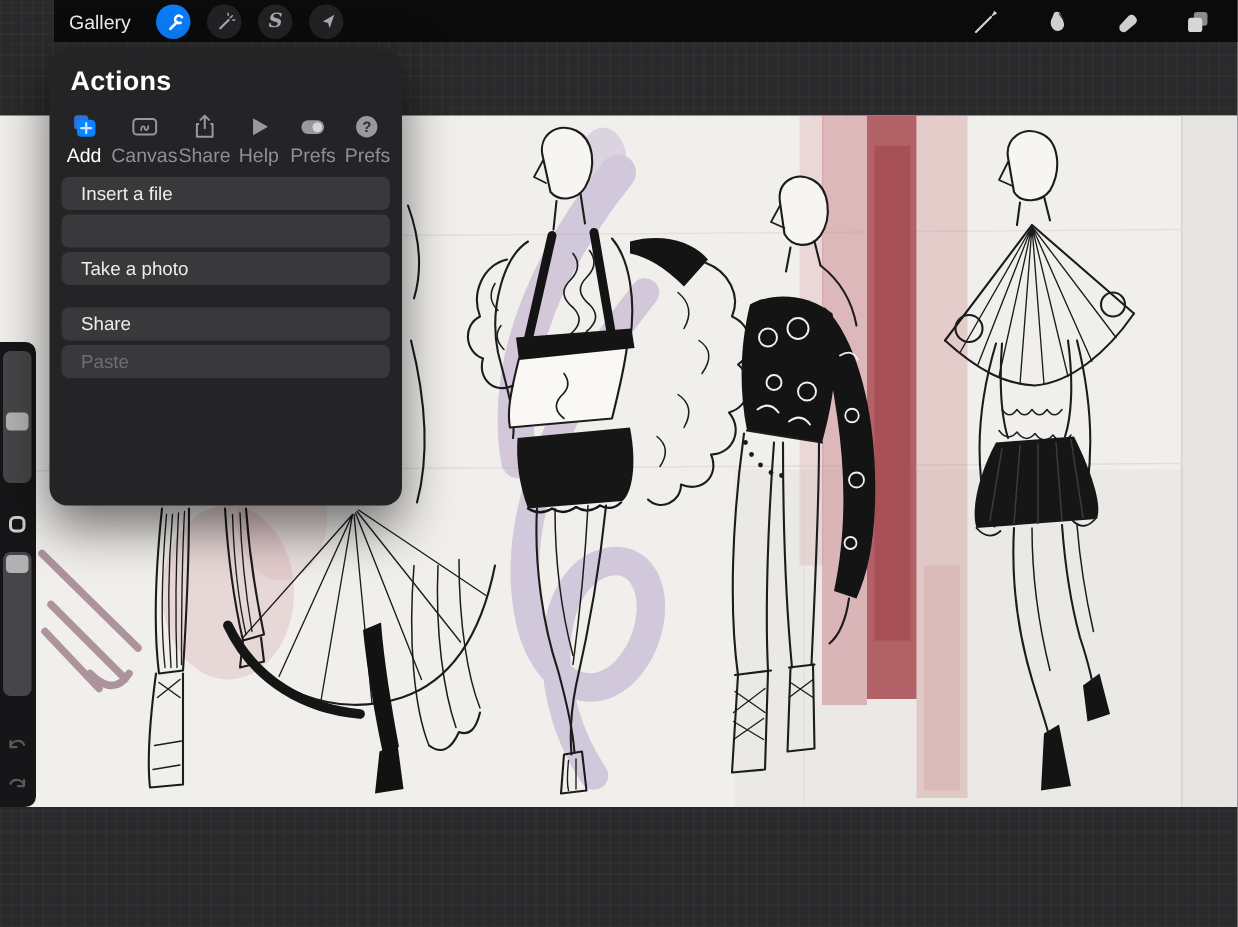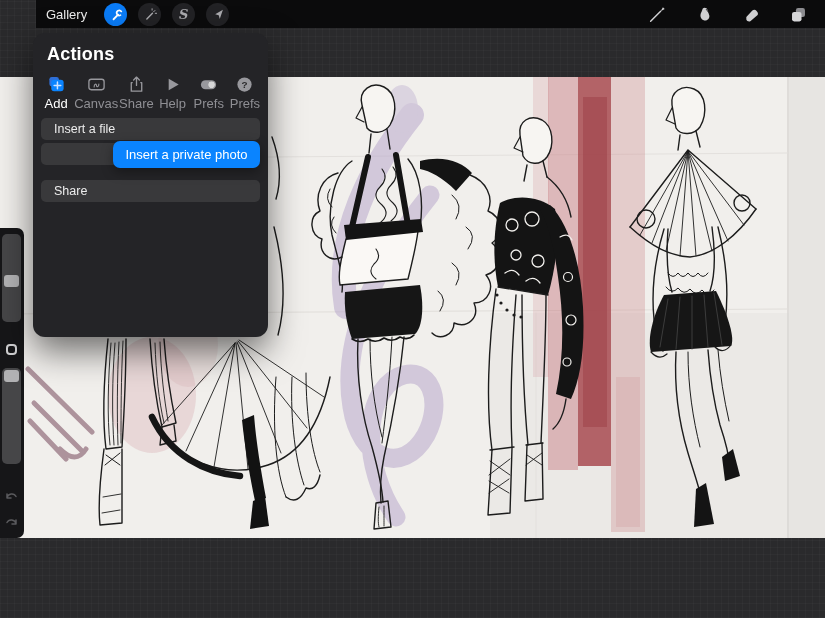--- a/index.html
+++ b/index.html
@@ -373,20 +373,21 @@
           <circle cx="10" cy="10" r="7.5" fill="#98989d"></circle>
           <text x="10" y="13.6" text-anchor="middle" font-size="10.5" font-family="Liberation Sans, sans-serif" font-weight="bold" fill="#2c2c2e">?</text>
         </svg>
         <span class="tab-label">Prefs</span>
       </div>
     </div>
 
     <div class="menu">
       <div class="menu-row">Insert a file</div>
       <div class="menu-row"></div>
+      <div class="menu-row">Take a photo</div>
       <div class="sect-gap"></div>
       <div class="menu-row">Share</div>
+      <div class="menu-row disabled">Paste</div>
     </div>
   </div>
 
-  <button class="overlay-btn">Insert a private photo</button>
 
 </div>
 
 </body></html>

